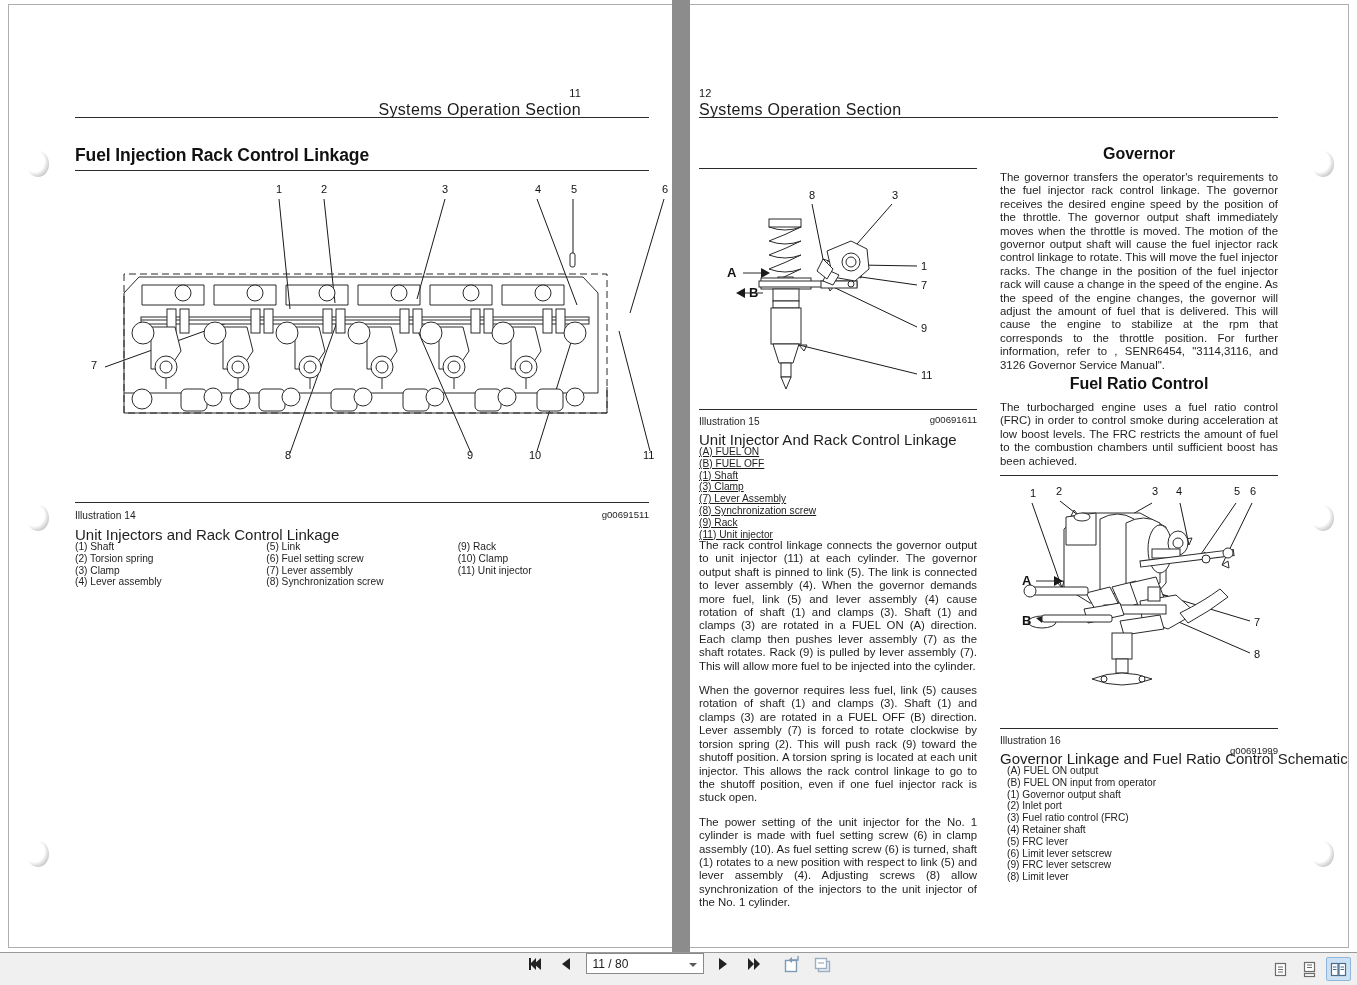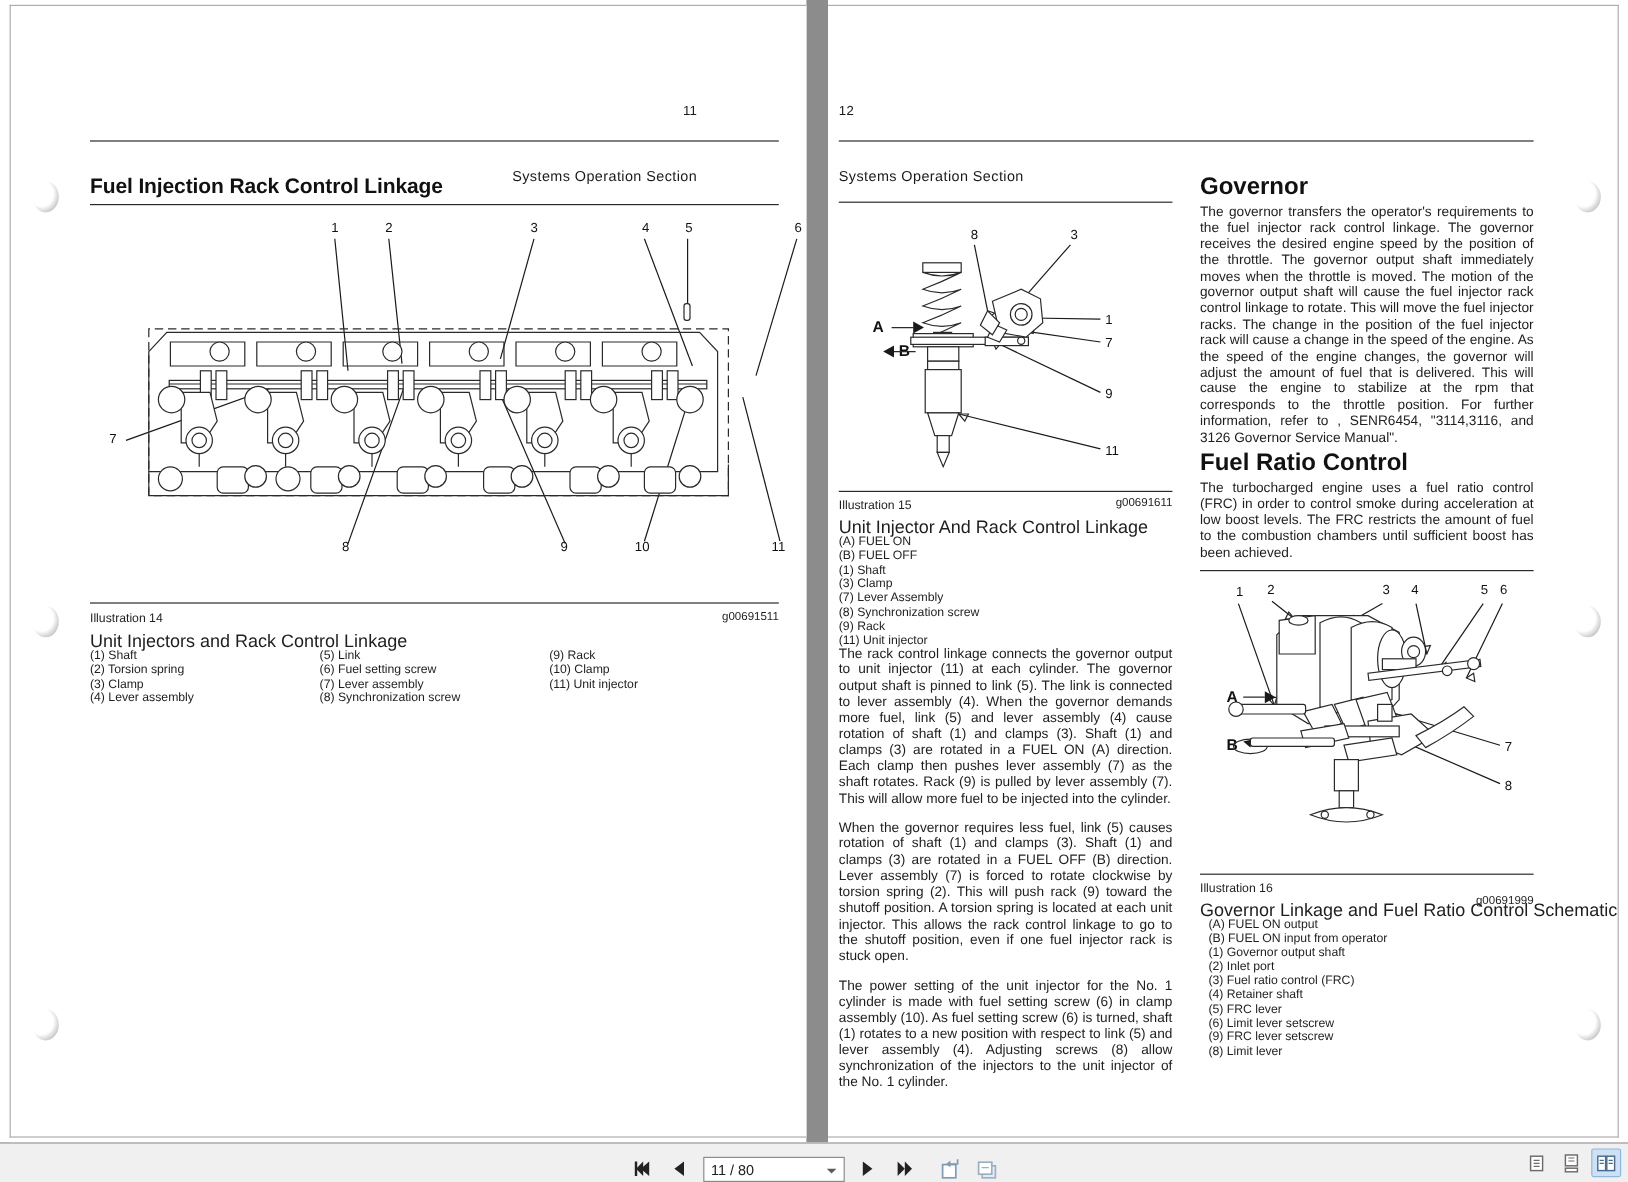--- a/index.html
+++ b/index.html
@@ -43,35 +43,36 @@
     border-radius: 50%;
     background: radial-gradient(ellipse at 35% 40%, #ffffff 48%, #d9d9d9 62%, #a9a9a9 80%, #ffffff 93%);
     opacity: .75;
     pointer-events: none;
   }
 
   
   .doc { position: absolute; color: #1a1a1a; }
 
   .hdr-num  { font-size: 11px; letter-spacing: .2px; }
-  .hdr-sect { font-size: 12px; letter-spacing: .35px; margin-top: 39px; }
+  .hdr-sect { font-size: 16px; letter-spacing: .35px; }
   .hdr-rule { border-top: 1.6px solid #2b2b2b; }
 
   h1.sec-title {
     margin: 0;
     font-size: 17.5px;
     font-weight: bold;
     letter-spacing: -.1px;
     color: #111;
   }
   h2.sub-title {
     margin: 0;
-    font-size: 20px;
+    font-size: 16px;
     font-weight: bold;
     color: #111;
+    text-align: center;
   }
 
   p.body {
     margin: 0 0 11px 0;
     font-size: 11.4px;
     line-height: 13.4px;
     text-align: justify;
     color: #1e1e1e;
   }
 
@@ -97,21 +98,21 @@
   
   .toolbar {
     position: absolute; left: 0; top: 952px;
     width: 1357px; height: 33px;
     background: #f0f0f0;
     border-top: 1px solid #9a9a9a;
     display: flex; align-items: center;
   }
   .toolbar .tb-center {
     position: absolute; left: 0; right: 0; top: 0; bottom: 0;
-    display: flex; align-items: flex-end; justify-content: center; gap: 9px;
+    display: flex; align-items: flex-start; justify-content: center; gap: 9px;
   }
   .toolbar .tb-right {
     position: absolute; right: 6px; top: 0; bottom: 0;
     display: flex; align-items: center; gap: 4px;
   }
   .tb-btn {
     width: 22px; height: 22px;
     display: flex; align-items: center; justify-content: center;
     background: transparent; border: 1px solid transparent;
     cursor: pointer;
@@ -396,21 +397,21 @@
             </g>
 
             <path class="partf" d="M124 82 L134 92 L128 102 L118 94 Z"></path>
           </svg>
         </div>
 
         <div class="doc cap-rule" style="left:9px; top:404px; width:278px;"></div>
         <div class="doc cap-line" style="left:9px; top:410px;">Illustration 15</div>
         <div class="doc cap-gnum" style="left:9px; top:409px; width:278px; text-align:right;">g00691611</div>
         <div class="doc cap-title" style="left:9px; top:426px;">Unit Injector And Rack Control Linkage</div>
-        <div class="doc" style="left:9px; top:441px; width:278px;">
+        <div class="doc" style="left:9px; top:441px; width:278px;text-decoration:underline;">
           <div class="cap-item">(A) FUEL ON</div>
           <div class="cap-item">(B) FUEL OFF</div>
           <div class="cap-item">(1) Shaft</div>
           <div class="cap-item">(3) Clamp</div>
           <div class="cap-item">(7) Lever Assembly</div>
           <div class="cap-item">(8) Synchronization screw</div>
           <div class="cap-item">(9) Rack</div>
           <div class="cap-item">(11) Unit injector</div>
         </div>
 

